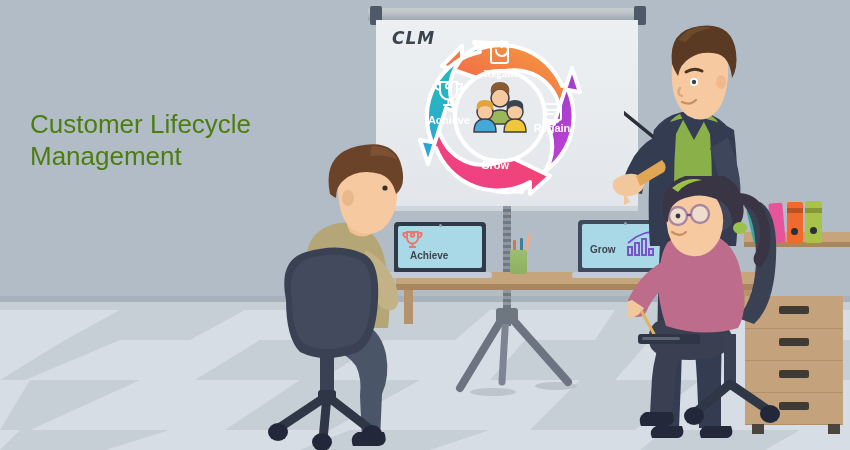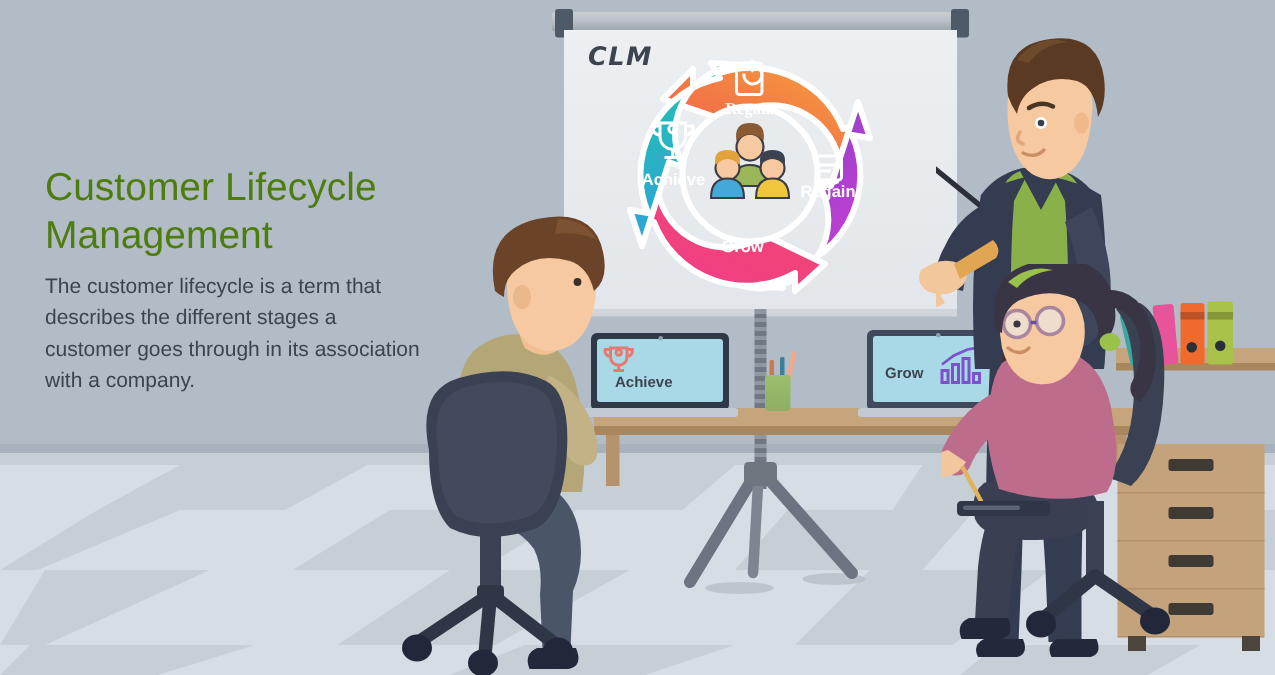--- a/index.html
+++ b/index.html
@@ -381,15 +381,14 @@
     <ellipse cx="66" cy="240" rx="10" ry="9" fill="#22283a"></ellipse>
     <ellipse cx="142" cy="238" rx="10" ry="9" fill="#22283a"></ellipse>
   </svg>
 
   <svg style="position:absolute;left:596px;top:148px;" width="70" height="60">
     <path d="M 18 32 q 14 -10 26 -4 q 8 6 2 14 q -10 10 -24 4 q -8 -6 -4 -14 z" fill="#f3c79c"></path>
     <path d="M 40 28 l 26 -16 q 6 6 2 12 l -24 14 z" fill="#e0a654"></path>
   </svg>
 
   <div class="title">Customer Lifecycle Management</div>
-  <div class="body">The customer lifecycle is a term that describes the different stages a customer goes through in its association with a company.</div>
 
 </div>
 
 </body></html>

